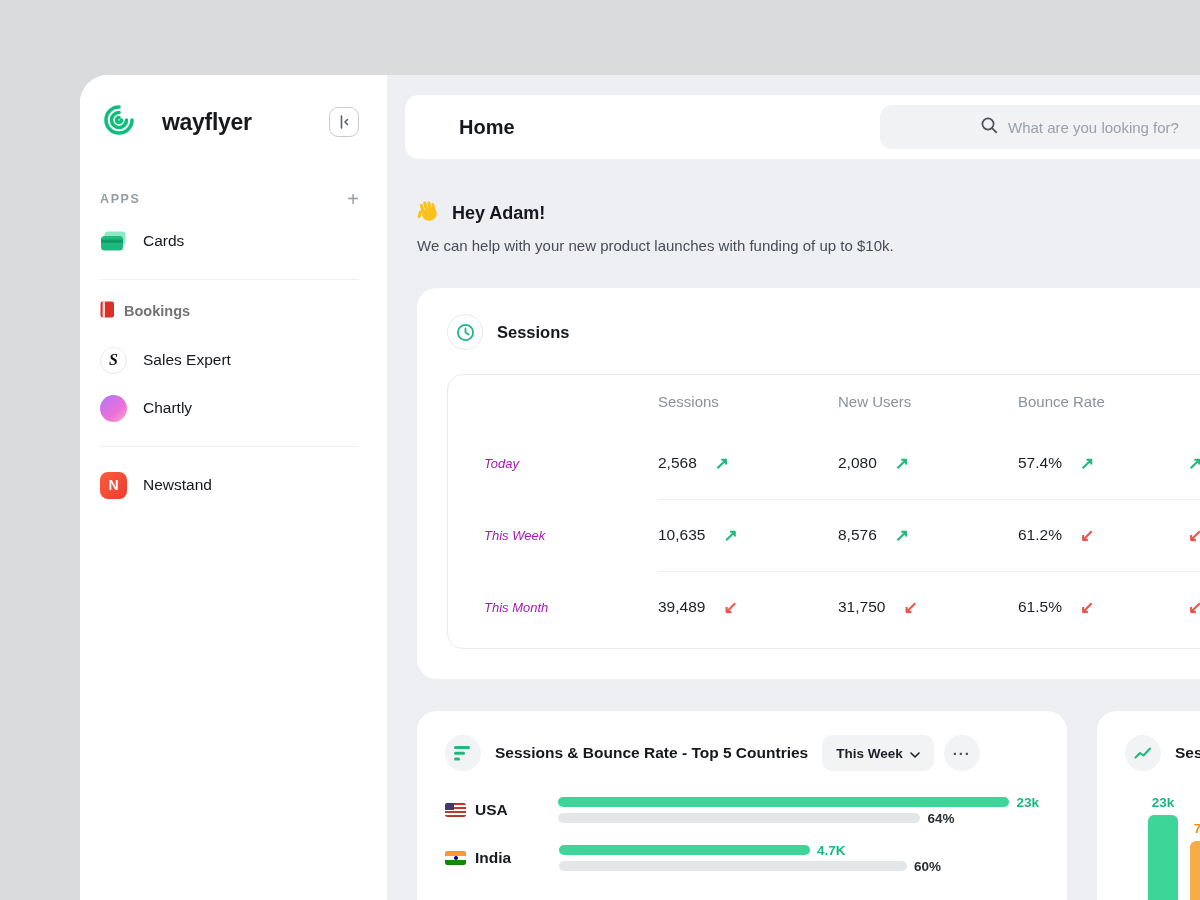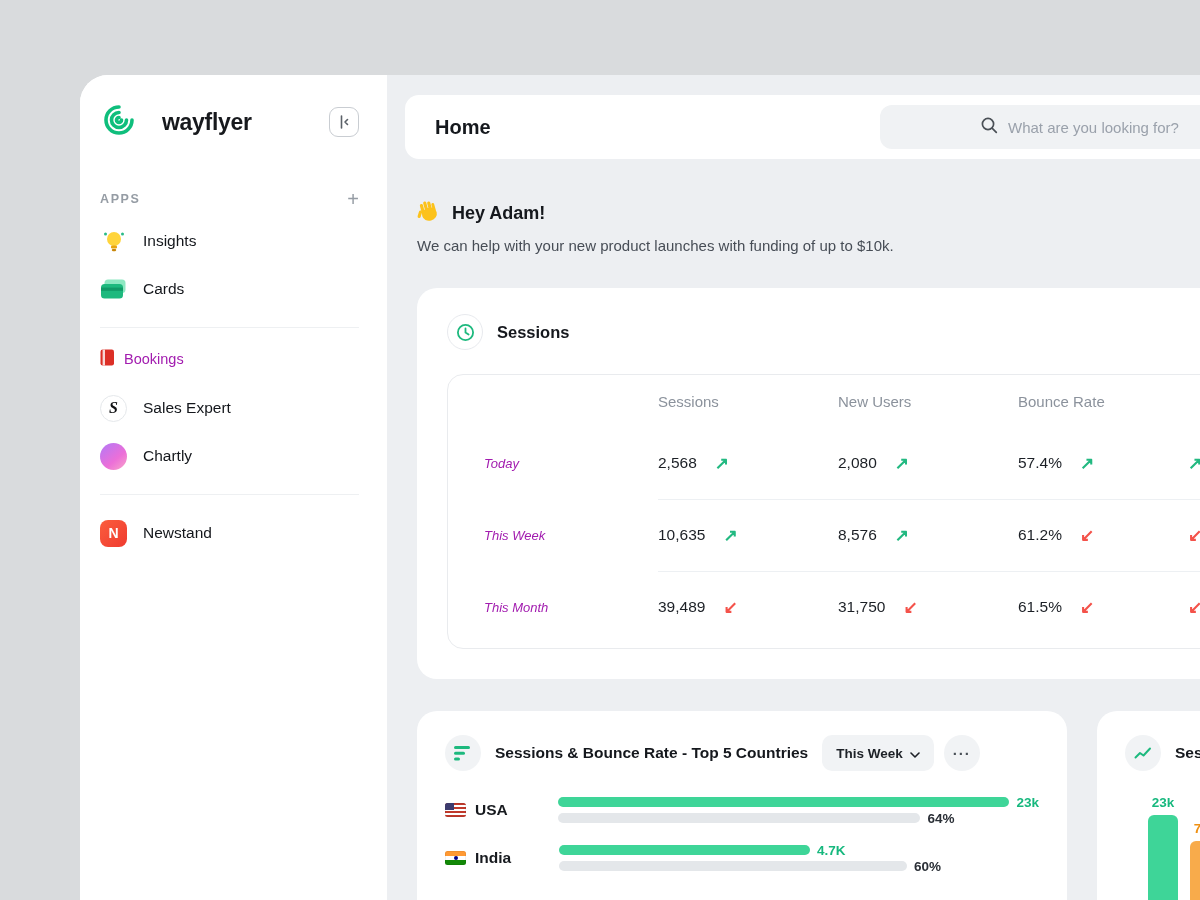--- a/index.html
+++ b/index.html
@@ -27,29 +27,29 @@
   .collapse-btn { width:30px; height:30px; border:1.6px solid #c9cdd2; border-radius:9px; background:#fff; display:flex; align-items:center; justify-content:center; cursor:pointer; }
   .section-row { display:flex; align-items:center; justify-content:space-between; margin-top:46px; }
   .section-label { font-size:12.5px; letter-spacing:1.6px; font-weight:700; color:#959ca4; }
   .plus-btn { border:none; background:none; font-size:20px; color:#959ca4; cursor:pointer; line-height:1; }
   .menu { margin-top:8px; }
   .menu-item { display:flex; align-items:center; gap:16px; height:48px; cursor:pointer; }
   .mi-icon { width:27px; display:flex; align-items:center; justify-content:center; }
   .mi-label { font-size:15.5px; font-weight:500; color:#14171c; }
   .divider { border:none; border-top:1px solid #eef0f2; margin:14px 0; }
   .booking-row { margin-top:6px; margin-bottom:4px; display:flex; align-items:center; justify-content:flex-start; gap:9px; height:34px; }
-  .booking-label { font-size:14.5px; font-weight:400; color:#a21caf; }
+  .booking-label { font-size:14.5px; font-weight:700; color:#737373; }
   .circle-avatar { width:27px; height:27px; border-radius:50%; display:flex; align-items:center; justify-content:center; }
   .s-avatar { background:#fff; border:1px solid #e5e8eb; font-family:"Liberation Serif", serif; font-style:italic; font-weight:700; font-size:16px; color:#101113; }
   .chartly-avatar { background:linear-gradient(140deg,#b678f5 5%,#ec6fd8 60%,#f7a0cb 95%); }
   .newstand-avatar { width:27px; height:27px; border-radius:8px; background:linear-gradient(135deg,#fb5d3e,#ef3b2f); display:flex; align-items:center; justify-content:center; color:#fff; font-size:14px; font-weight:800; }
   
   .main { flex:1; min-width:0; background:#edeff2; position:relative; }
   .topbar { margin:20px 0 0 18px; height:64px; background:#fff; border-radius:14px; display:flex; align-items:center; justify-content:space-between; padding:0 30px; }
-  .page-title { font-size:20px; font-weight:700; color:#15181d; }
+  .page-title { font-size:20px; font-weight:700; color:#15181d;margin-left:24px; }
   .search { width:730px; height:44px; background:#f0f2f4; border-radius:12px; display:flex; align-items:center; gap:10px; padding-left:100px; }
   .search input { flex:1; border:none; outline:none; background:transparent; font-family:"Liberation Sans", sans-serif; font-size:15px; color:#3a4047; }
   .search input::placeholder { color:#9aa1ab; }
   .greeting { margin:40px 0 0 30px; }
   .greet-row { display:flex; align-items:center; gap:10px; }
   .greet-title { font-size:18px; font-weight:700; color:#15181d; }
   .greet-sub { margin-top:9px; font-size:15px; color:#474d56; }
   .card { background:#fff; border-radius:20px; }
   .sessions-card { margin:34px 0 0 30px; padding:26px 0 30px 30px; }
   .card-head { display:flex; align-items:center; gap:14px; }
@@ -131,32 +131,20 @@
         </svg>
       </button>
     </div>
 
     <div class="section-row">
       <span class="section-label" data-name="apps-section-label">APPS</span>
       <button class="plus-btn" data-name="add-app-button">+</button>
     </div>
 
     <nav class="menu" data-name="apps-menu">
-      <div class="menu-item" data-name="sidebar-item-insights">
-        <span class="mi-icon" data-name="lightbulb-icon">
-          <svg width="24" height="24" viewBox="0 0 24 24">
-            <circle cx="3.5" cy="5" r="1.5" fill="#2abb87"></circle>
-            <circle cx="20.5" cy="5" r="1.5" fill="#2abb87"></circle>
-            <circle cx="12" cy="10" r="7" fill="#ffd43b"></circle>
-            <rect x="9" y="16.5" width="6" height="3" rx="1.2" fill="#e8a40e"></rect>
-            <rect x="9.8" y="20" width="4.4" height="2.2" rx="1.1" fill="#c8860a"></rect>
-          </svg>
-        </span>
-        <span class="mi-label" data-name="menu-item-label">Insights</span>
-      </div>
       <div class="menu-item" data-name="sidebar-item-cards">
         <span class="mi-icon" data-name="green-card-icon">
           <svg width="25" height="20" viewBox="0 0 25 20">
             <rect x="3.5" y="0.5" width="21" height="13.5" rx="3.5" fill="#8ee8c2"></rect>
             <rect x="0" y="5" width="22" height="14.5" rx="3.5" fill="#1db97e"></rect>
             <rect x="0" y="8.6" width="22" height="3.2" fill="#119a67"></rect>
           </svg>
         </span>
         <span class="mi-label" data-name="menu-item-label">Cards</span>
       </div>

